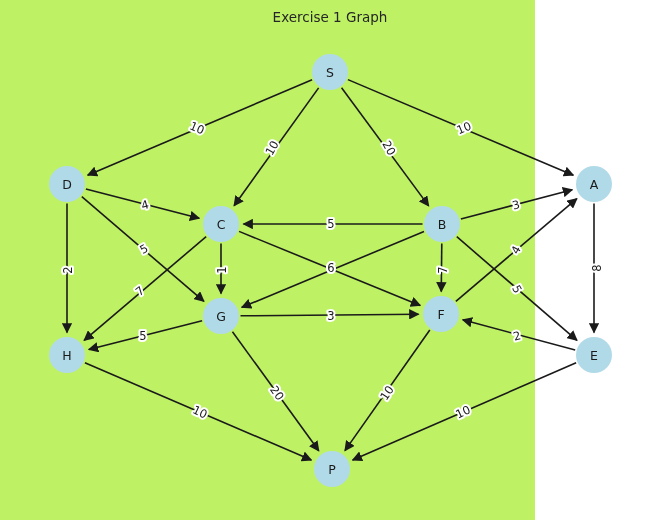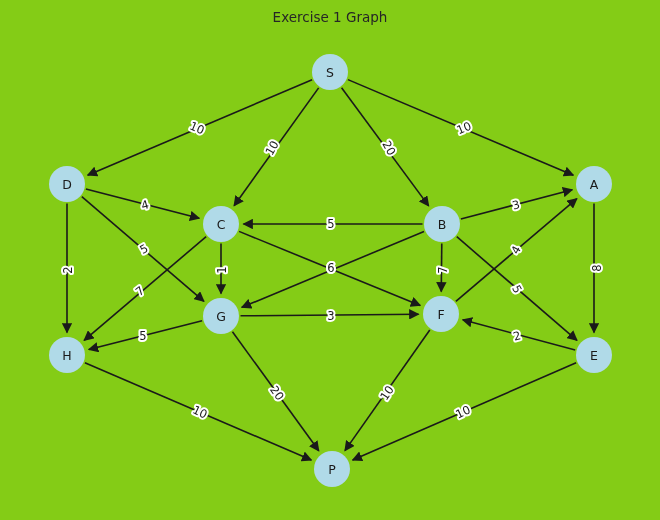--- a/index.html
+++ b/index.html
@@ -8,23 +8,23 @@
     background: #ffffff;
   }
   body {
     width: 660px;
     height: 520px;
     overflow: hidden;
     font-family: "DejaVu Sans", sans-serif;
   }
   #figure {
     position: relative;
-    width: 660px;
+    width: 535px;
     height: 520px;
-    background: #84cc16;
+    background: #bef264;
   }
   #graph-svg {
     position: absolute;
     left: 0;
     top: 0;
     width: 660px;
     height: 520px;
     display: block;
   }
   .graph-title {

